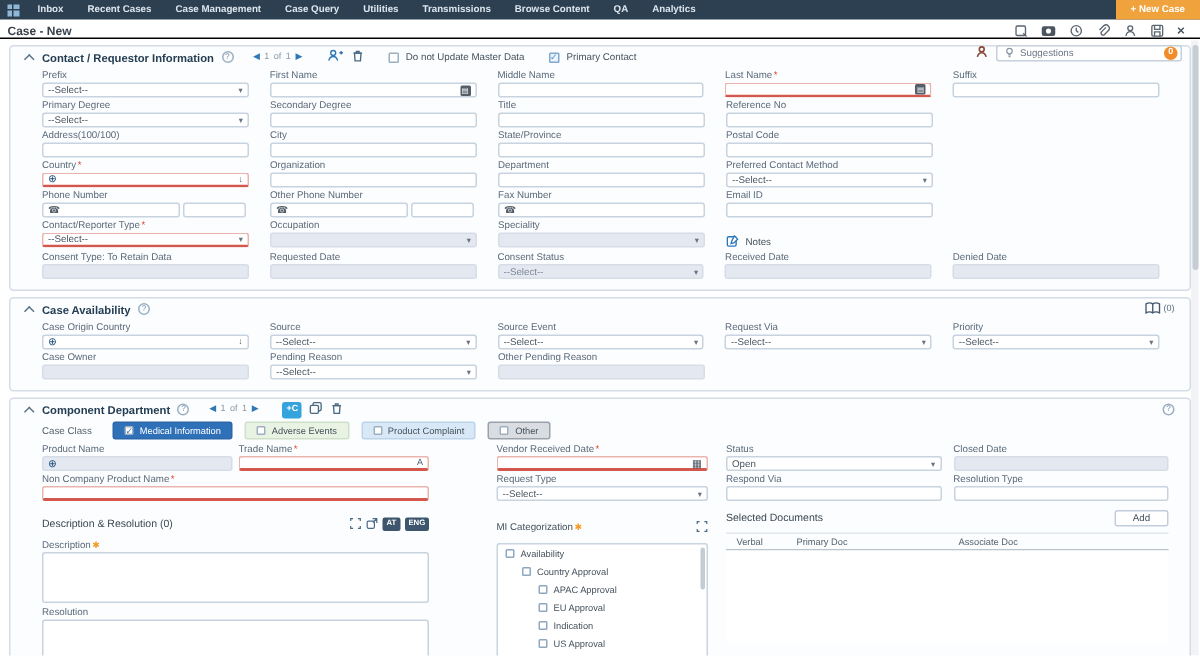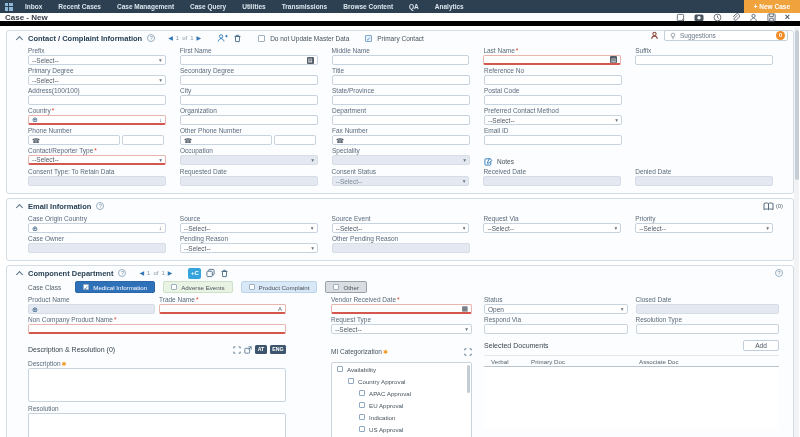--- a/index.html
+++ b/index.html
@@ -8,21 +8,21 @@
 
   
   .nav { height:13px; background:#2d4052; display:flex; align-items:stretch; }
   .logo { width:17px; display:flex; align-items:center; justify-content:center; }
   .logo .grid { width:8px; height:8px; display:grid; grid-template-columns:3.5px 3.5px; grid-template-rows:3.5px 3.5px; gap:1px; }
   .logo .grid i { background:#8fb8d8; }
   .nav-item { color:#dde6ee; font-size:6.5px; font-weight:bold; padding:0 8px; display:flex; align-items:center; cursor:default; white-space:nowrap; }
   .newcase { margin-left:auto; background:#f0a23c; color:#fff; font-size:6.5px; font-weight:bold; padding:0 10px; display:flex; align-items:center; }
 
   
-  .titlebar { height:13px; border-bottom:5px solid #000000; display:flex; align-items:flex-start; padding:0 10px 0 5px; }
+  .titlebar { height:13px; border-bottom:1px solid #000000; display:flex; align-items:flex-end; padding:0 10px 0 5px; }
   .pagetitle { font-size:8px; font-weight:bold; color:#38404a; }
   .tb-icons { margin-left:auto; display:flex; align-items:center; gap:9px; color:#5a6570; }
   .tb-icons svg { display:block; }
   .xchar { font-size:9px; color:#4a5560; font-weight:bold; line-height:9px; }
 
   
   .sugg-strip { position:absolute; top:26px; right:12px; display:flex; align-items:center; gap:5px; z-index:5; }
   .sugg-box { width:124px; height:11px; border:1px solid #c5d0da; border-radius:2px; background:#fff; display:flex; align-items:center; padding:0 2px 0 4px; gap:3px; }
   .sugg-label { font-size:6.5px; color:#6b7886; flex:1; }
   .sugg-badge { width:9px; height:9px; border-radius:50%; background:#f28c28; color:#fff; font-size:6px; font-weight:bold; display:flex; align-items:center; justify-content:center; }
@@ -198,21 +198,21 @@
           <path d="M3.9 7h2.2M4.2 8.4h1.6"></path>
         </svg></span>
     <span class="sugg-label">Suggestions</span>
     <span class="sugg-badge">0</span>
   </div>
 </div>
 
 <div class="panel" style="margin-top:4px;">
   <div class="phead">
     <span class="chev"></span>
-    <span class="ptitle">Contact / Complaint Information</span>
+    <span class="ptitle">Contact / Requestor Information</span>
     <span class="qmark">?</span>
     <span class="pag">
       <span class="arr">◀</span>
       <span class="pnum">1</span>
       <span class="pnum">of</span>
       <span class="pnum">1</span>
       <span class="arr">▶</span>
     </span>
     <span class="hgap"></span>
     <span><svg width="11" height="10" viewBox="0 0 12 10" fill="none" stroke="#2d77b8" stroke-width="1">
@@ -503,21 +503,21 @@
             </div>
           </div>
         </div>
       </div>
     </div>
 </div>
 
 <div class="panel">
   <div class="phead">
     <span class="chev"></span>
-    <span class="ptitle">Email Information</span>
+    <span class="ptitle">Case Availability</span>
     <span class="qmark">?</span>
     <span class="bookwrap">
       <span><svg width="11" height="9" viewBox="0 0 11 9" fill="none" stroke="#44586b" stroke-width="0.9">
             <path d="M1 1.6c1.6-.9 3.2-.9 4.5 0 1.3-.9 2.9-.9 4.5 0v6c-1.6-.9-3.2-.9-4.5 0-1.3-.9-2.9-.9-4.5 0z"></path>
             <path d="M5.5 1.6v6"></path>
           </svg></span>
       <span class="bookcount">(0)</span>
     </span>
   </div>
   <div class="pbody" id="case-rows">

